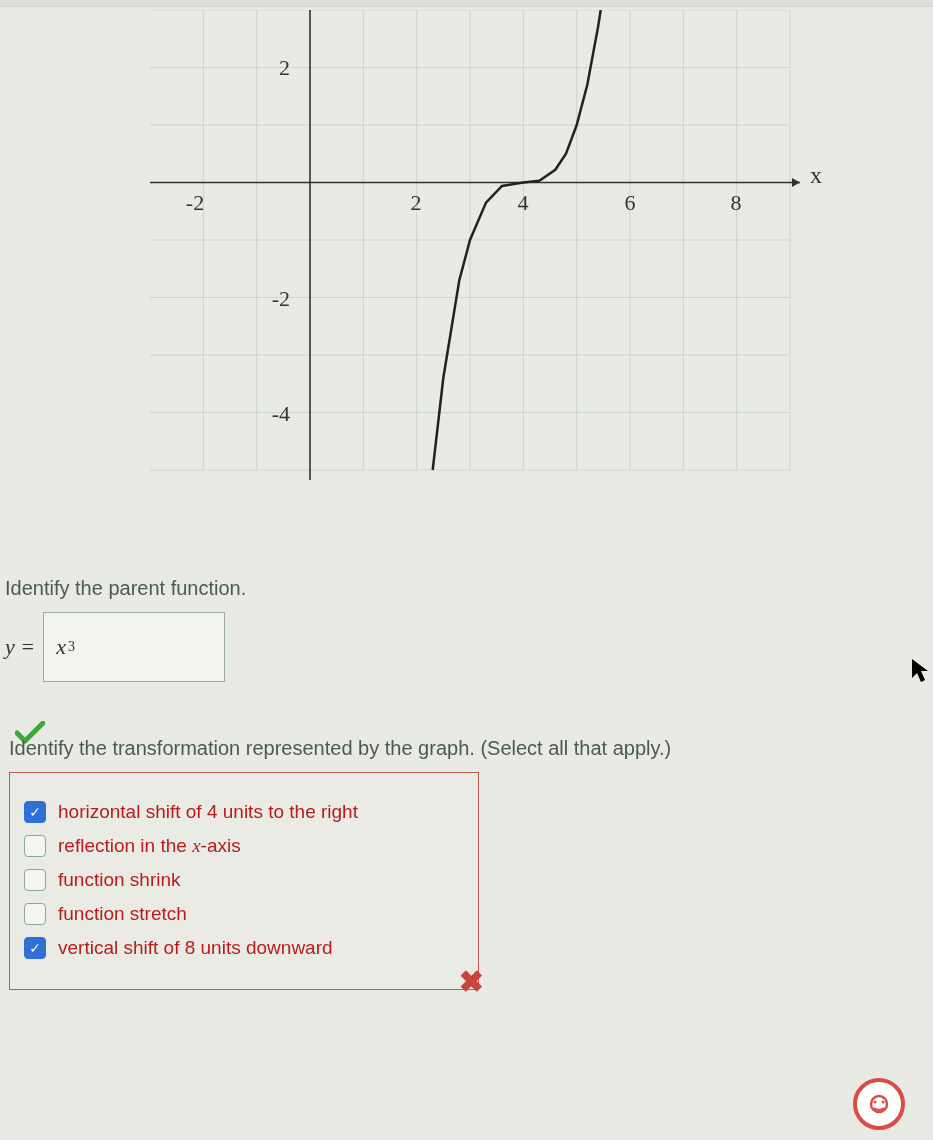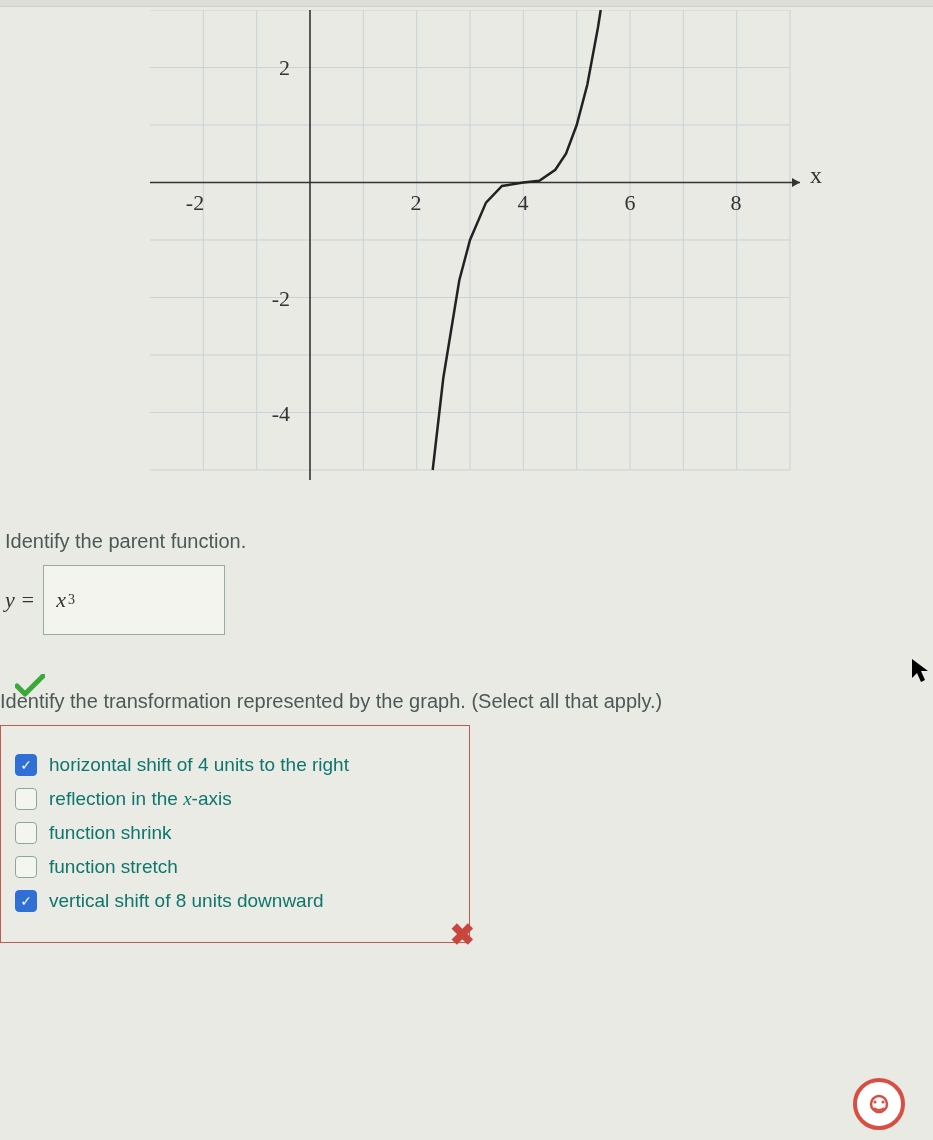--- a/index.html
+++ b/index.html
@@ -47,20 +47,21 @@
   .q1 {
     position: absolute;
     left: 5px;
     top: 530px;
     width: 900px;
   }
   .prompt {
     font-size: 20px;
     color: #4a5a55;
     margin-bottom: 12px;
+    margin-top: 47px;
   }
   .eq-row {
     display: flex;
     align-items: center;
     gap: 8px;
   }
   .eq-prefix {
     font-style: italic;
     font-family: "Times New Roman", serif;
     font-size: 22px;
@@ -82,21 +83,21 @@
   .answer-box sup { font-size: 14px; margin-left:2px; font-style: normal;}
   .check-correct {
     color: #3aa93a;
     font-size: 30px;
     margin-left: 10px;
     margin-top: 36px;
   }
 
   .q2 {
     position: absolute;
-    left: 0;
+    left: 9px;
     top: 690px;
     width: 900px;
   }
   .option-group {
     border: 1px solid #c25a4f;
     padding: 16px 14px 18px 14px;
     width: 440px;
     margin-top: 12px;
     position: relative;
     background: rgba(255,255,255,0.05);
@@ -119,21 +120,21 @@
     justify-content: center;
     font-size: 14px;
     color: #fff;
   }
   .cbox.checked {
     background: #2f6fd6;
     border-color:#2f6fd6;
   }
   .opt-label {
     font-size: 19px;
-    color: #0f766e;
+    color: #b91c1c;
     text-align: center;
   }
   .opt-label .ital { font-style: italic; font-family:"Times New Roman",serif;}
   .wrong-x {
     position: absolute;
     right: -6px;
     bottom: -10px;
     font-size: 30px;
     color: #c9463d;
     font-weight: bold;

